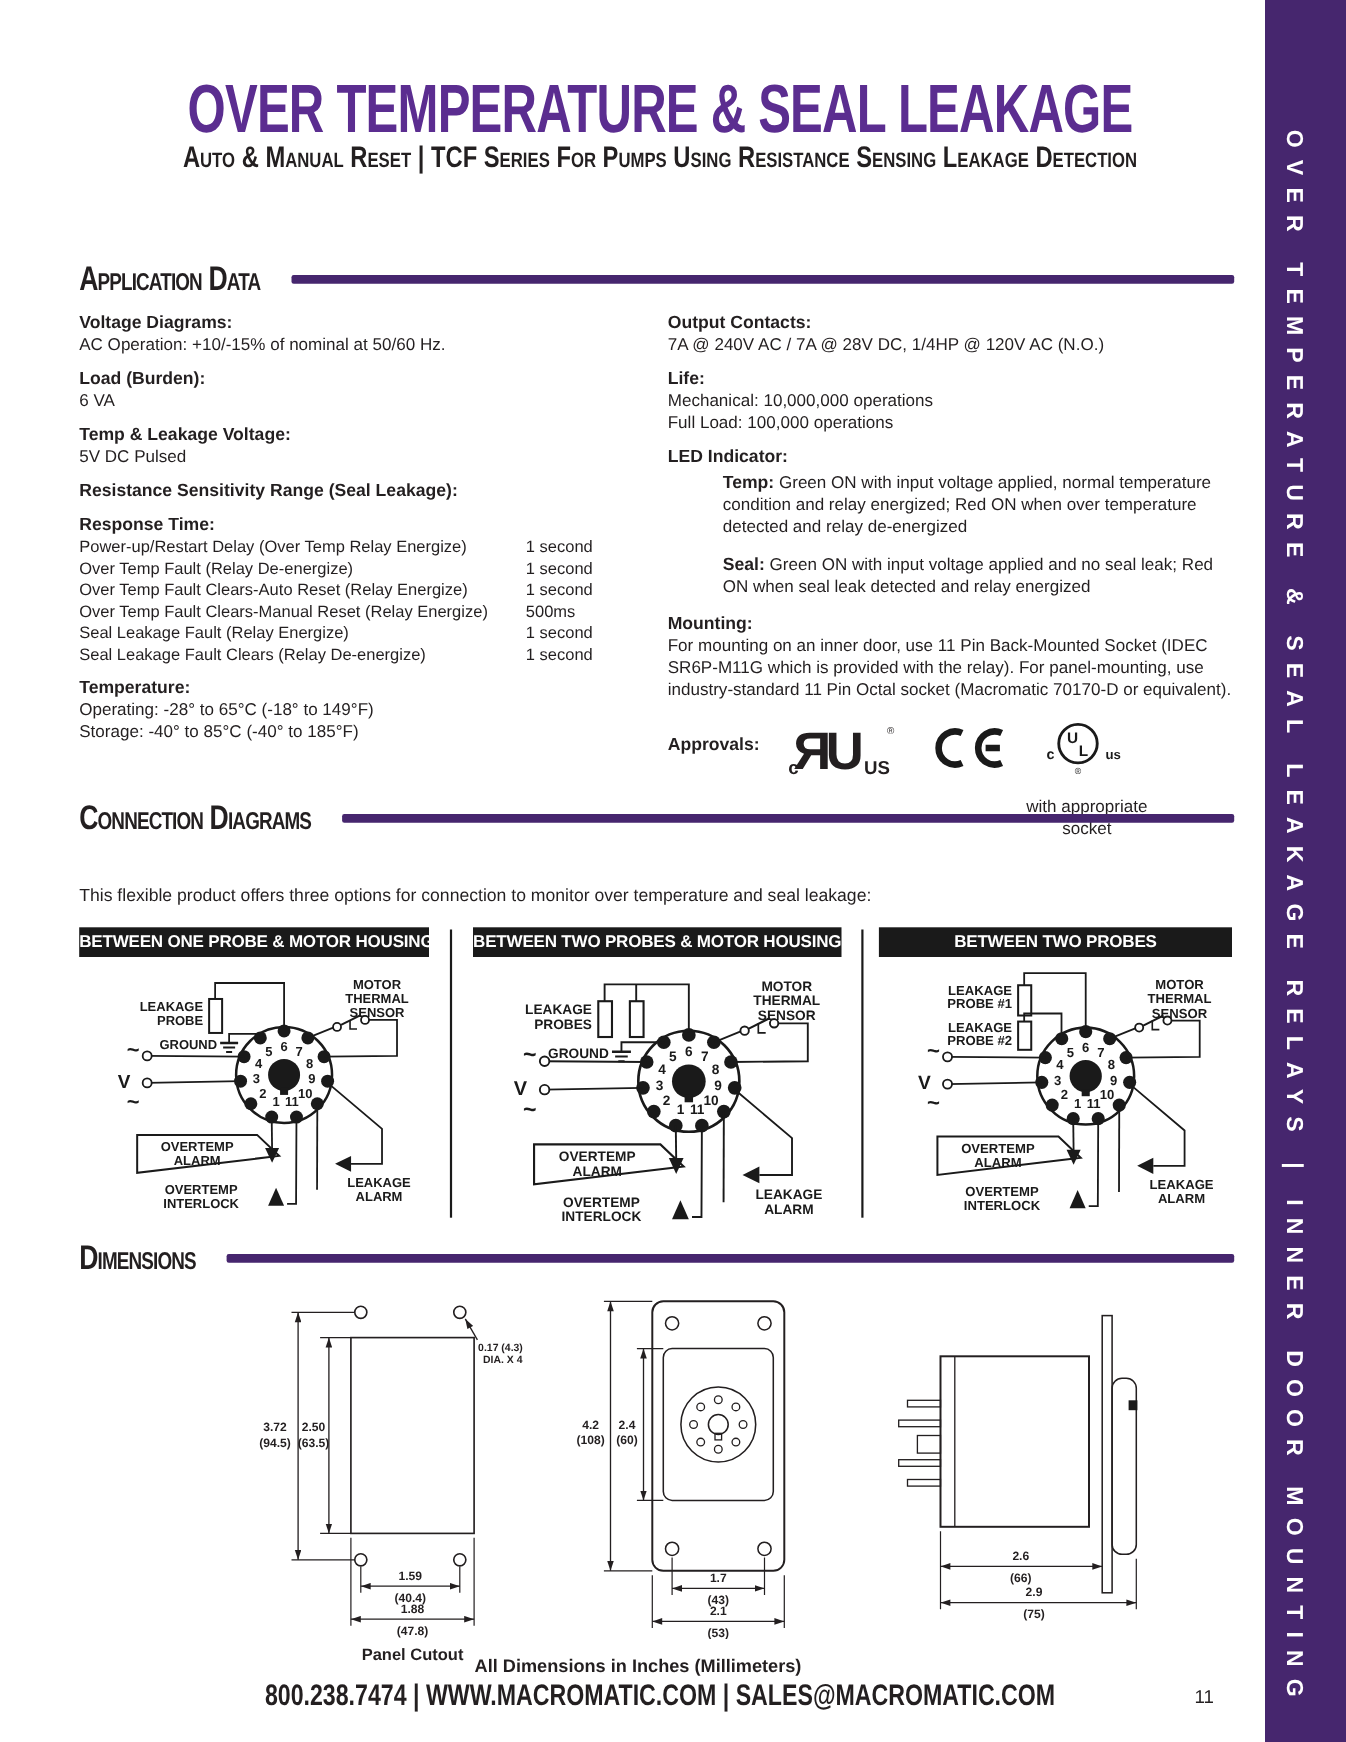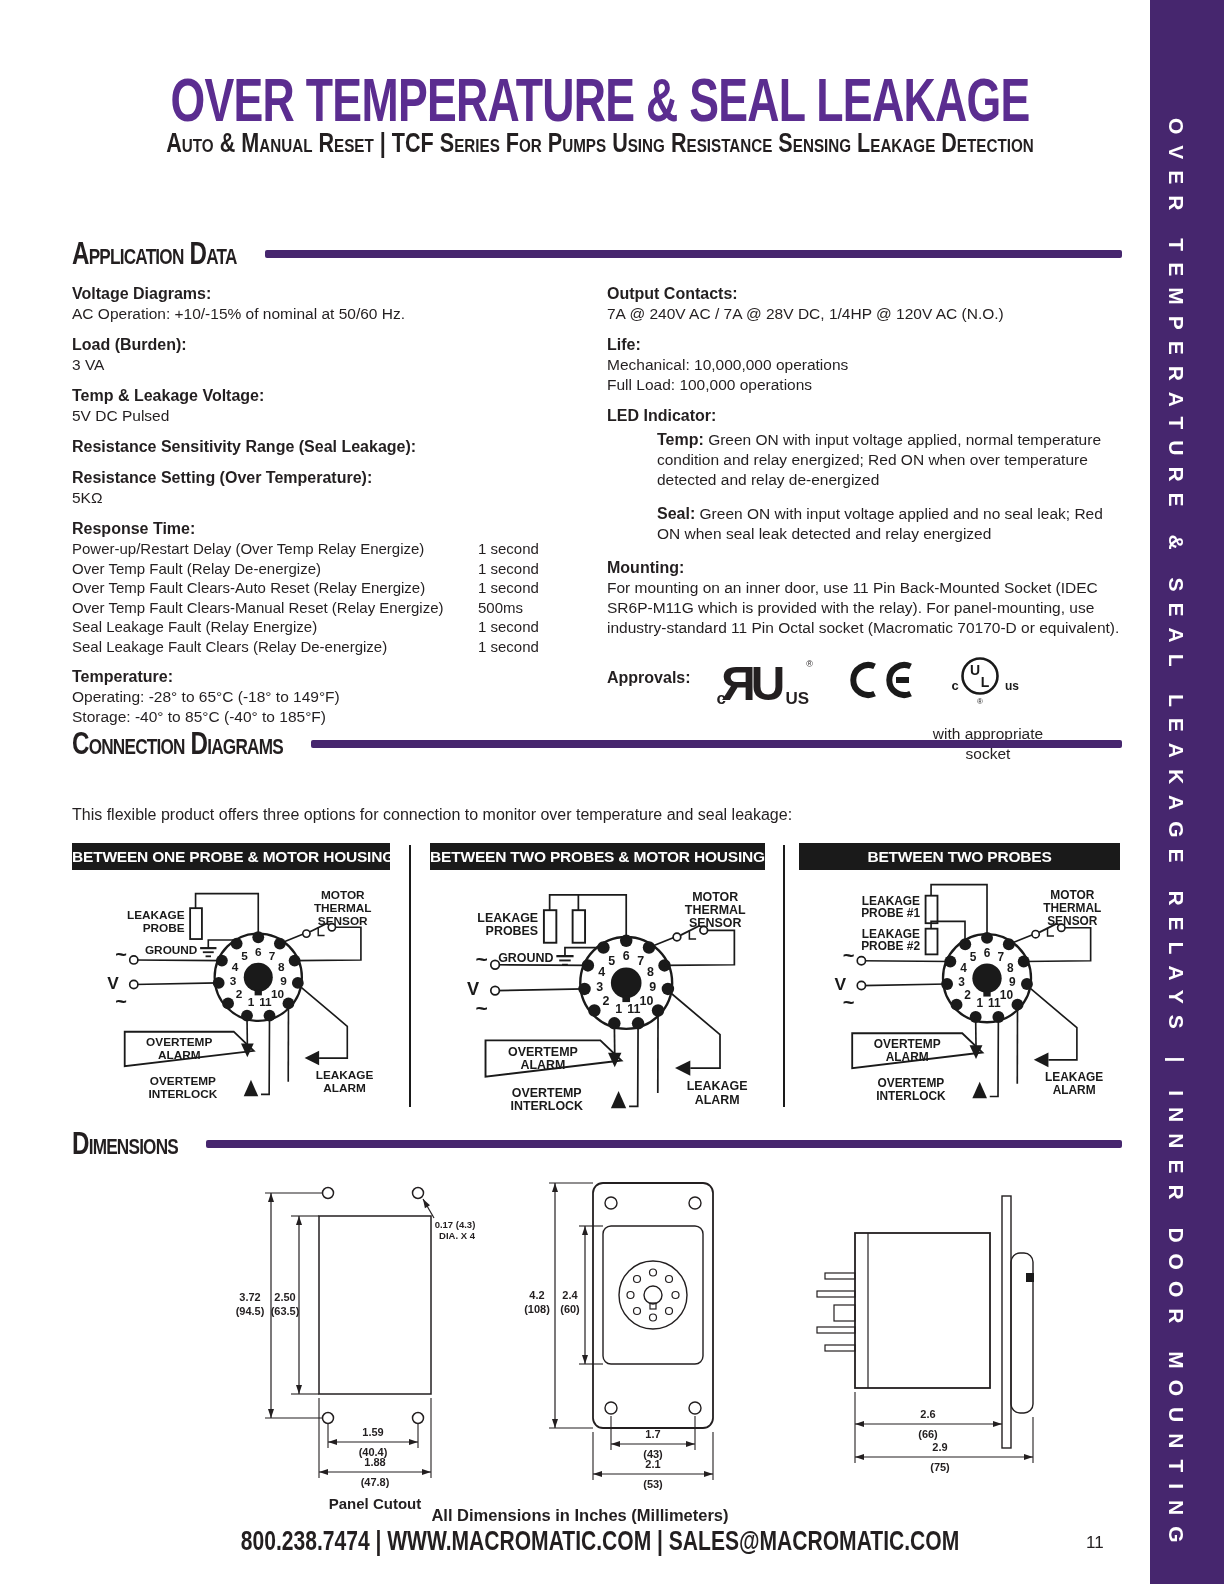--- a/index.html
+++ b/index.html
@@ -78,32 +78,28 @@
     <div class="sec-rule"></div>
   </div>
 
   <div class="col col-left">
     <div class="spec">
       <b>Voltage Diagrams:</b>
       <div>AC Operation: +10/-15% of nominal at 50/60 Hz.</div>
     </div>
     <div class="spec">
       <b>Load (Burden):</b>
-      <div>3 VA</div>
+      <div>6 VA</div>
     </div>
     <div class="spec">
       <b>Temp &amp; Leakage Voltage:</b>
       <div>5V DC Pulsed</div>
     </div>
     <div class="spec">
       <b>Resistance Sensitivity Range (Seal Leakage):</b>
-    </div>
-    <div class="spec">
-      <b>Resistance Setting (Over Temperature):</b>
-      <div>5KΩ</div>
     </div>
 
     <div class="rrows">
       <b style="font-size:16px">Response Time:</b>
       <div class="rrow">
         <span class="n">Power-up/Restart Delay (Over Temp Relay Energize)</span>
         <span class="t">1 second</span>
       </div>
       <div class="rrow">
         <span class="n">Over Temp Fault (Relay De-energize)</span>

